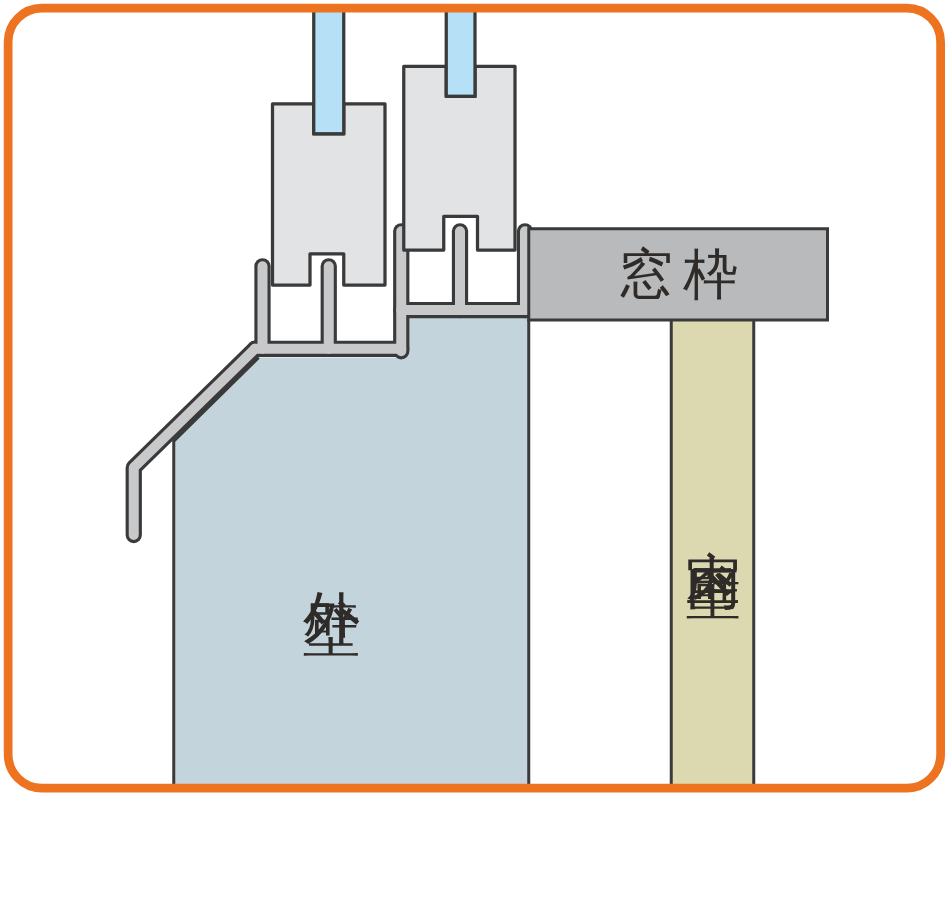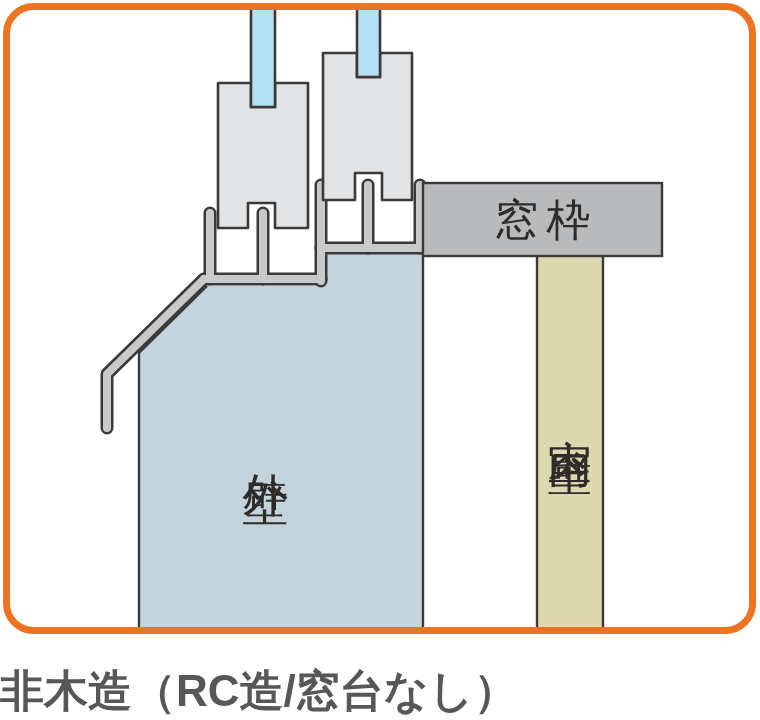--- a/index.html
+++ b/index.html
@@ -95,14 +95,13 @@
 
     <rect x="6.5" y="6.5" width="746" height="624" rx="27" ry="27" fill="none" stroke="#ed7320" stroke-width="7"></rect>
   </svg>
 
   <div class="label label-frame">窓枠</div>
 
   <div class="label label-vertical label-exterior">外壁</div>
 
   <div class="label label-vertical label-interior">室内壁</div>
 
-  <div class="caption">非木造（RC造/窓台なし）</div>
 </div>
 
 </body></html>

